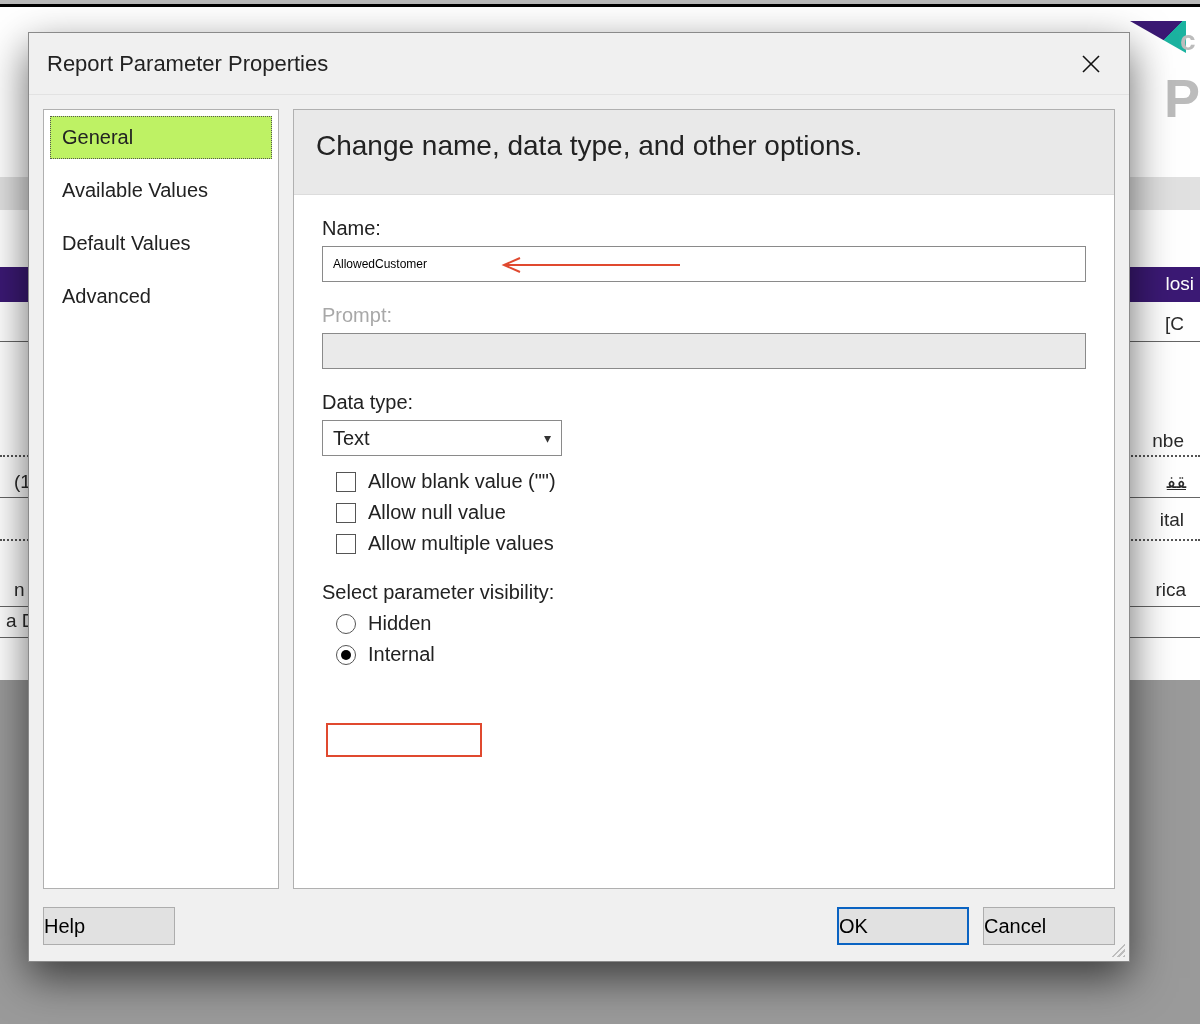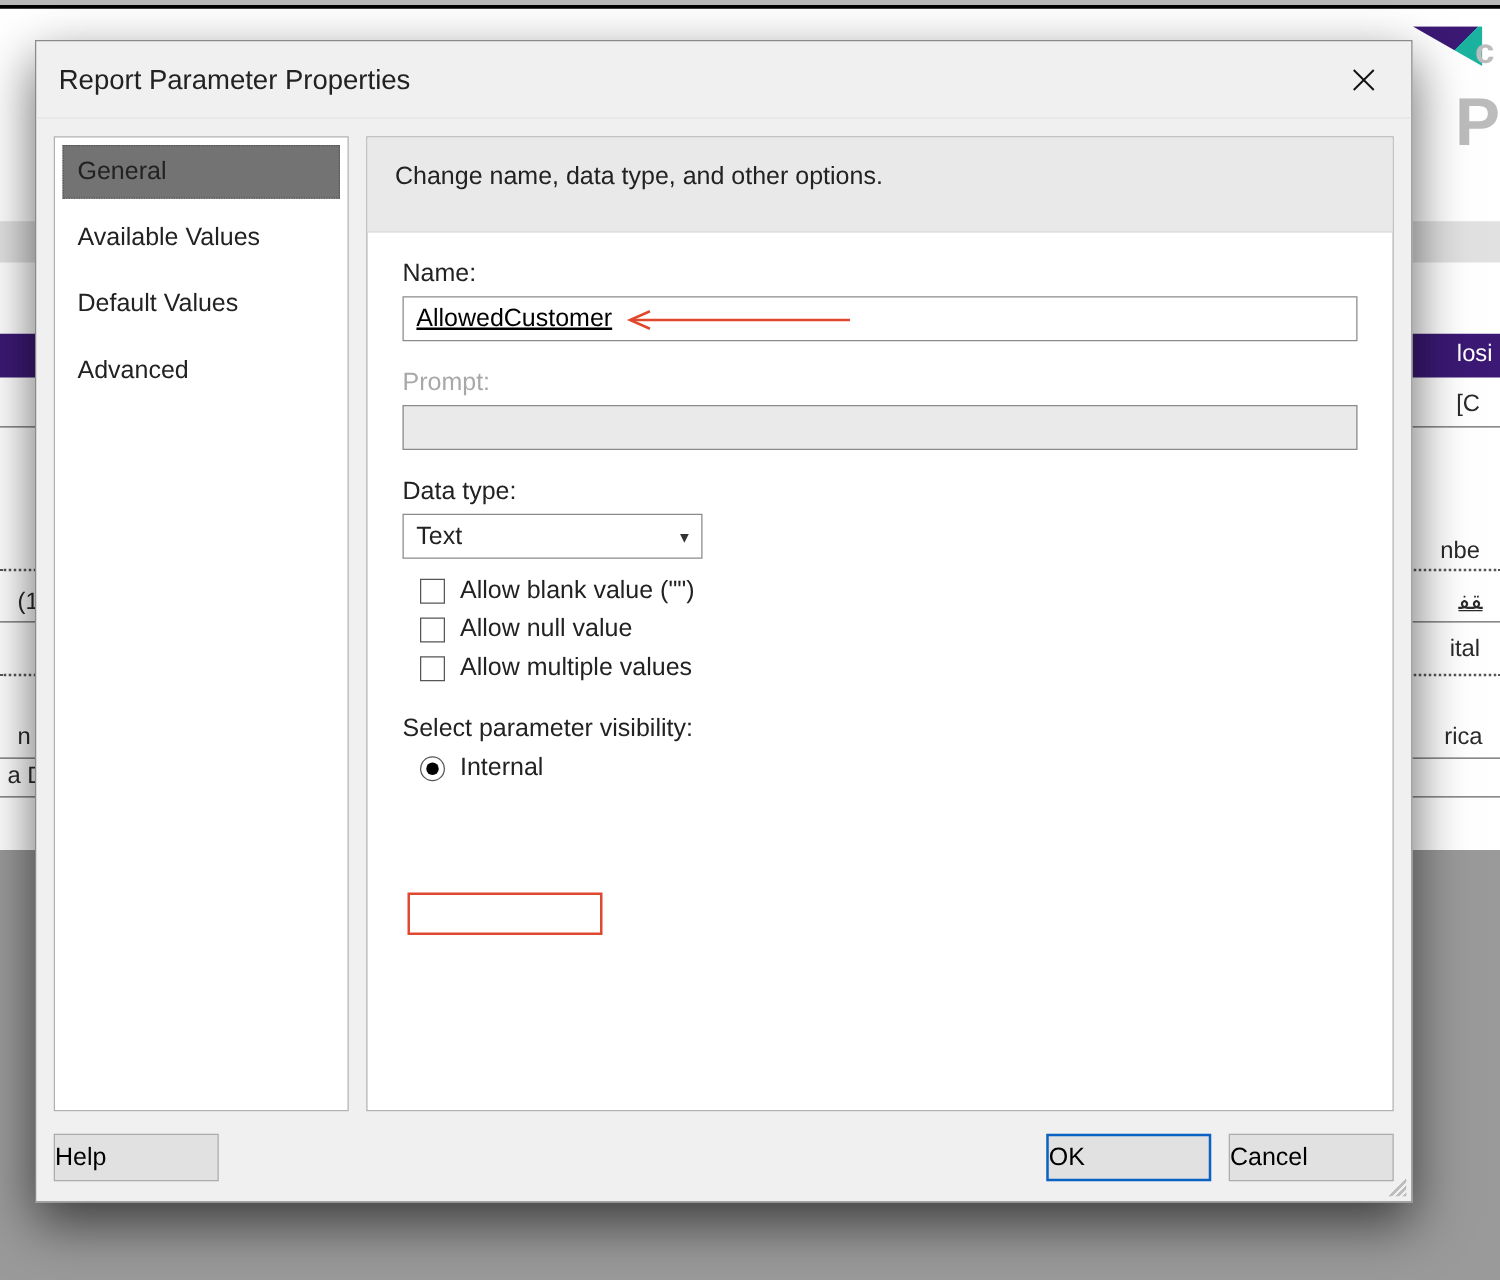--- a/index.html
+++ b/index.html
@@ -111,54 +111,53 @@
     border: 1px solid #b0b0b0;
     padding: 6px;
   }
   .nav-item {
     padding: 10px 12px;
     font-size: 20px;
     color: #222;
     cursor: pointer;
   }
   .nav-item.selected {
-    background: #737373;
+    background: #bef264;
     outline: 1px dotted #555;
     outline-offset: -1px;
   }
   .nav-spacer { height: 10px; }
 
   
   .panel {
     flex:1;
     background: #fff;
     border: 1px solid #b0b0b0;
     display:flex; flex-direction:column;
   }
   .panel-head {
     background: #e9e9e9;
     padding: 20px 22px 32px 22px;
-    font-size: 20px;
+    font-size: 28px;
     color: #222;
     border-bottom: 1px solid #dcdcdc;
   }
   .panel-body {
     padding: 22px 28px;
     font-size: 20px;
     color: #222;
   }
   .field-label { margin-bottom: 6px; }
   .field-label.disabled { color:#a8a8a8; }
   .text-input {
     width: 100%;
     height: 36px;
     border: 1px solid #8a8a8a;
     padding: 4px 10px;
-    font-size: 20px;
-    text-decoration: underline;
+    font-size: 12px;
   }
   .text-input.disabled {
     background: #eaeaea;
     color: #999;
   }
   .arrow-annot {
     position:absolute;
     pointer-events:none;
   }
   .arrow-annot svg { display:block; }
@@ -341,20 +340,24 @@
           <span class="chk"></span>
           <span>Allow null value</span>
         </div>
         <div class="chk-row">
           <span class="chk"></span>
           <span>Allow multiple values</span>
         </div>
 
         <div class="section-label">Select parameter visibility:</div>
 
+        <div class="radio-row">
+          <span class="radio"></span>
+          <span>Hidden</span>
+        </div>
         <div class="radio-row" style="position:relative;">
           <span class="radio checked"></span>
           <span>Internal</span>
         </div>
 
         
         <div class="hi-box" style="left:32px; top:528px; width:156px; height:34px;"></div>
 
       </div>
     </div>

